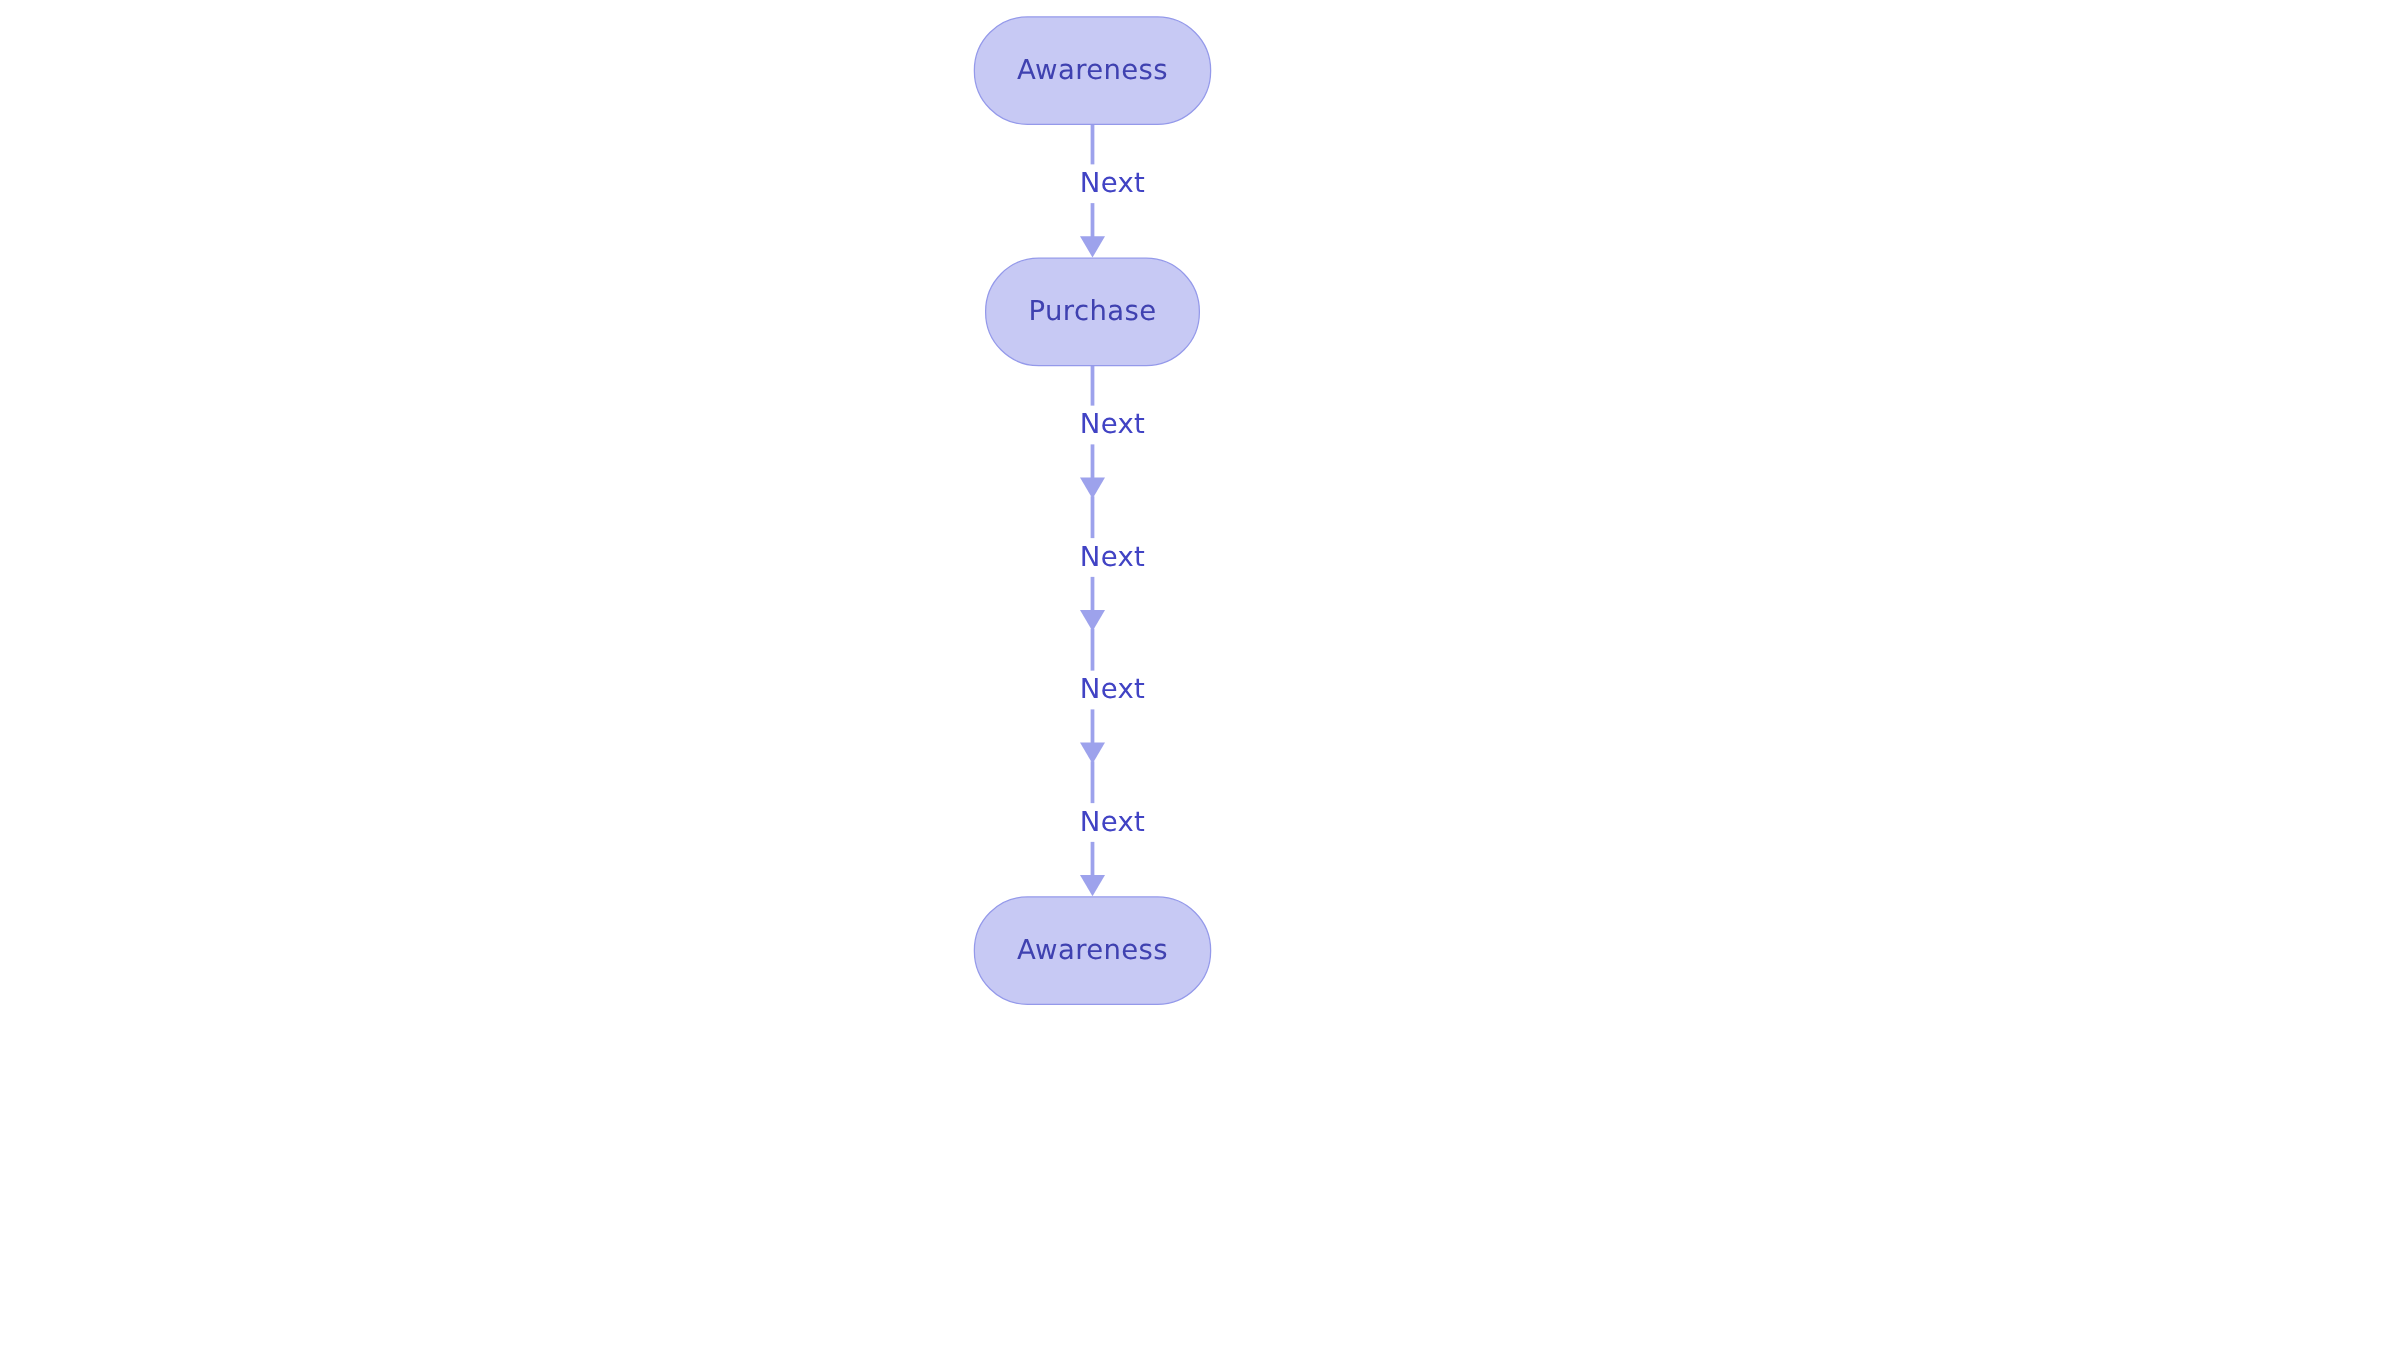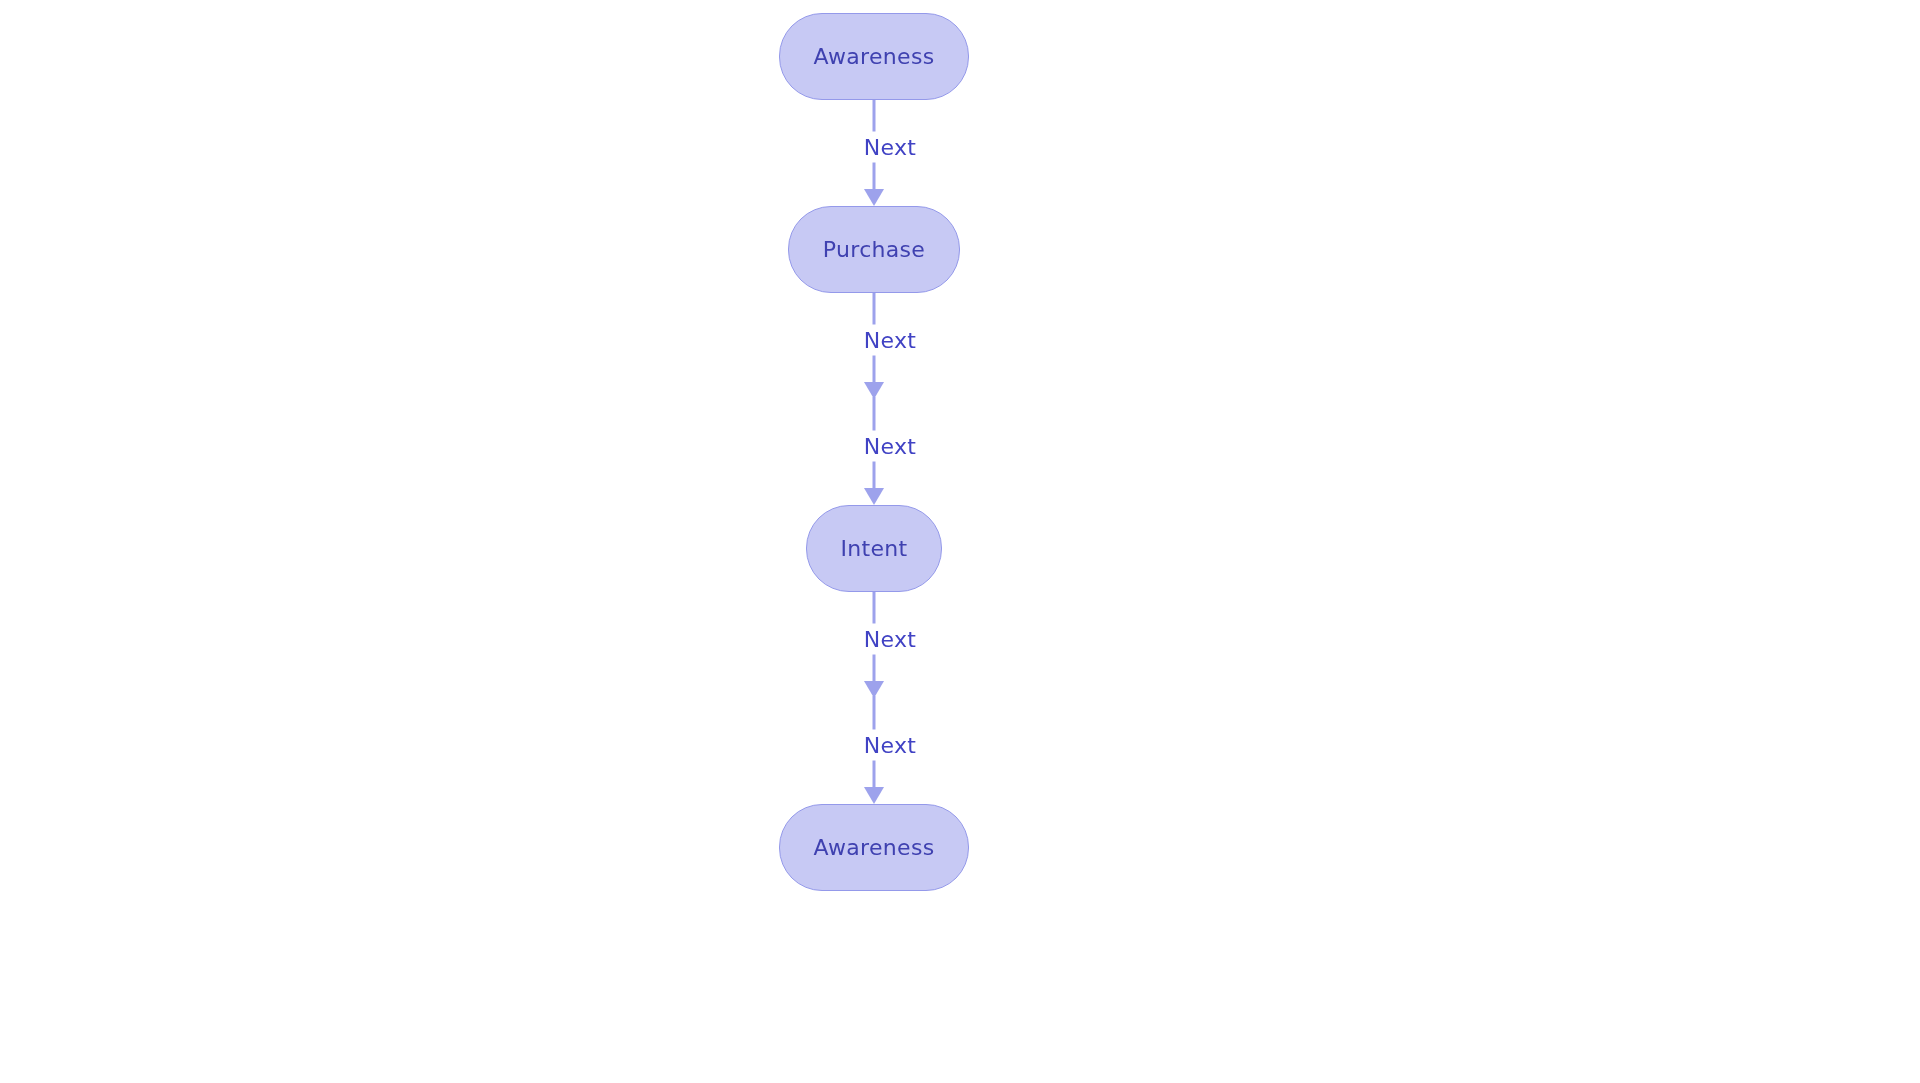--- a/index.html
+++ b/index.html
@@ -109,23 +109,20 @@
       <div class="edge-label">Next</div>
     </div>
 
 
     <div class="connector">
       <div class="line"></div>
       <div class="arrowhead"></div>
       <div class="edge-label">Next</div>
     </div>
 
-    <div class="node">
-      <span>Intent</span>
-    </div>
 
     <div class="connector">
       <div class="line"></div>
       <div class="arrowhead"></div>
       <div class="edge-label">Next</div>
     </div>
 
 
     <div class="connector">
       <div class="line"></div>

